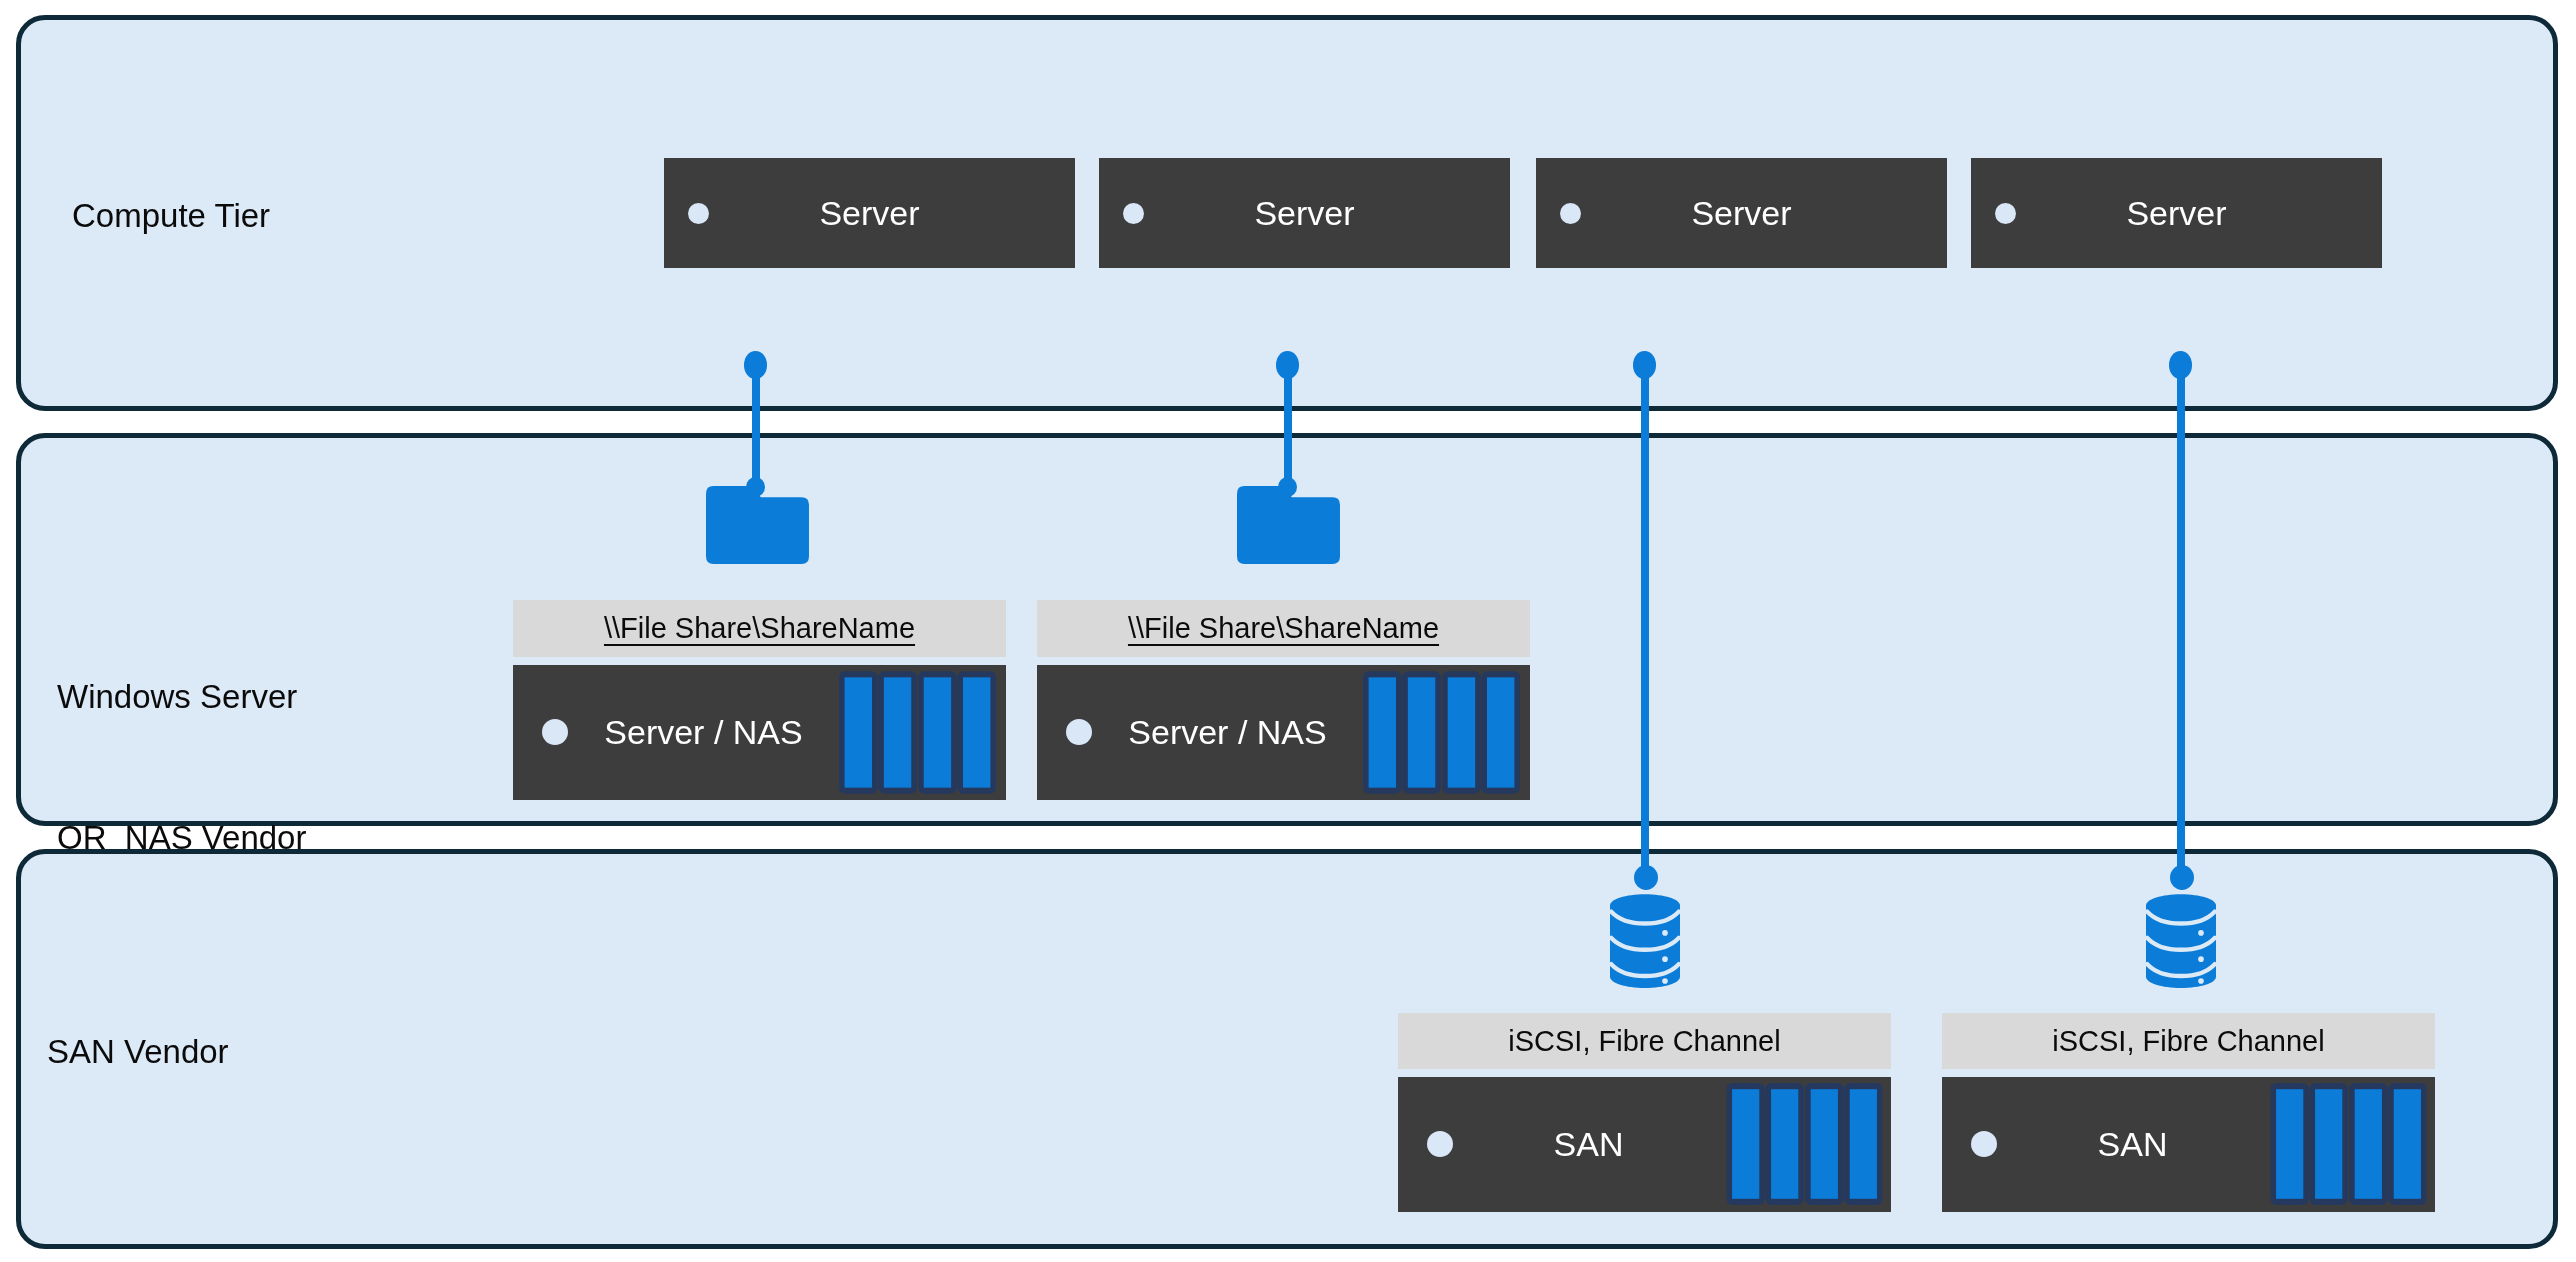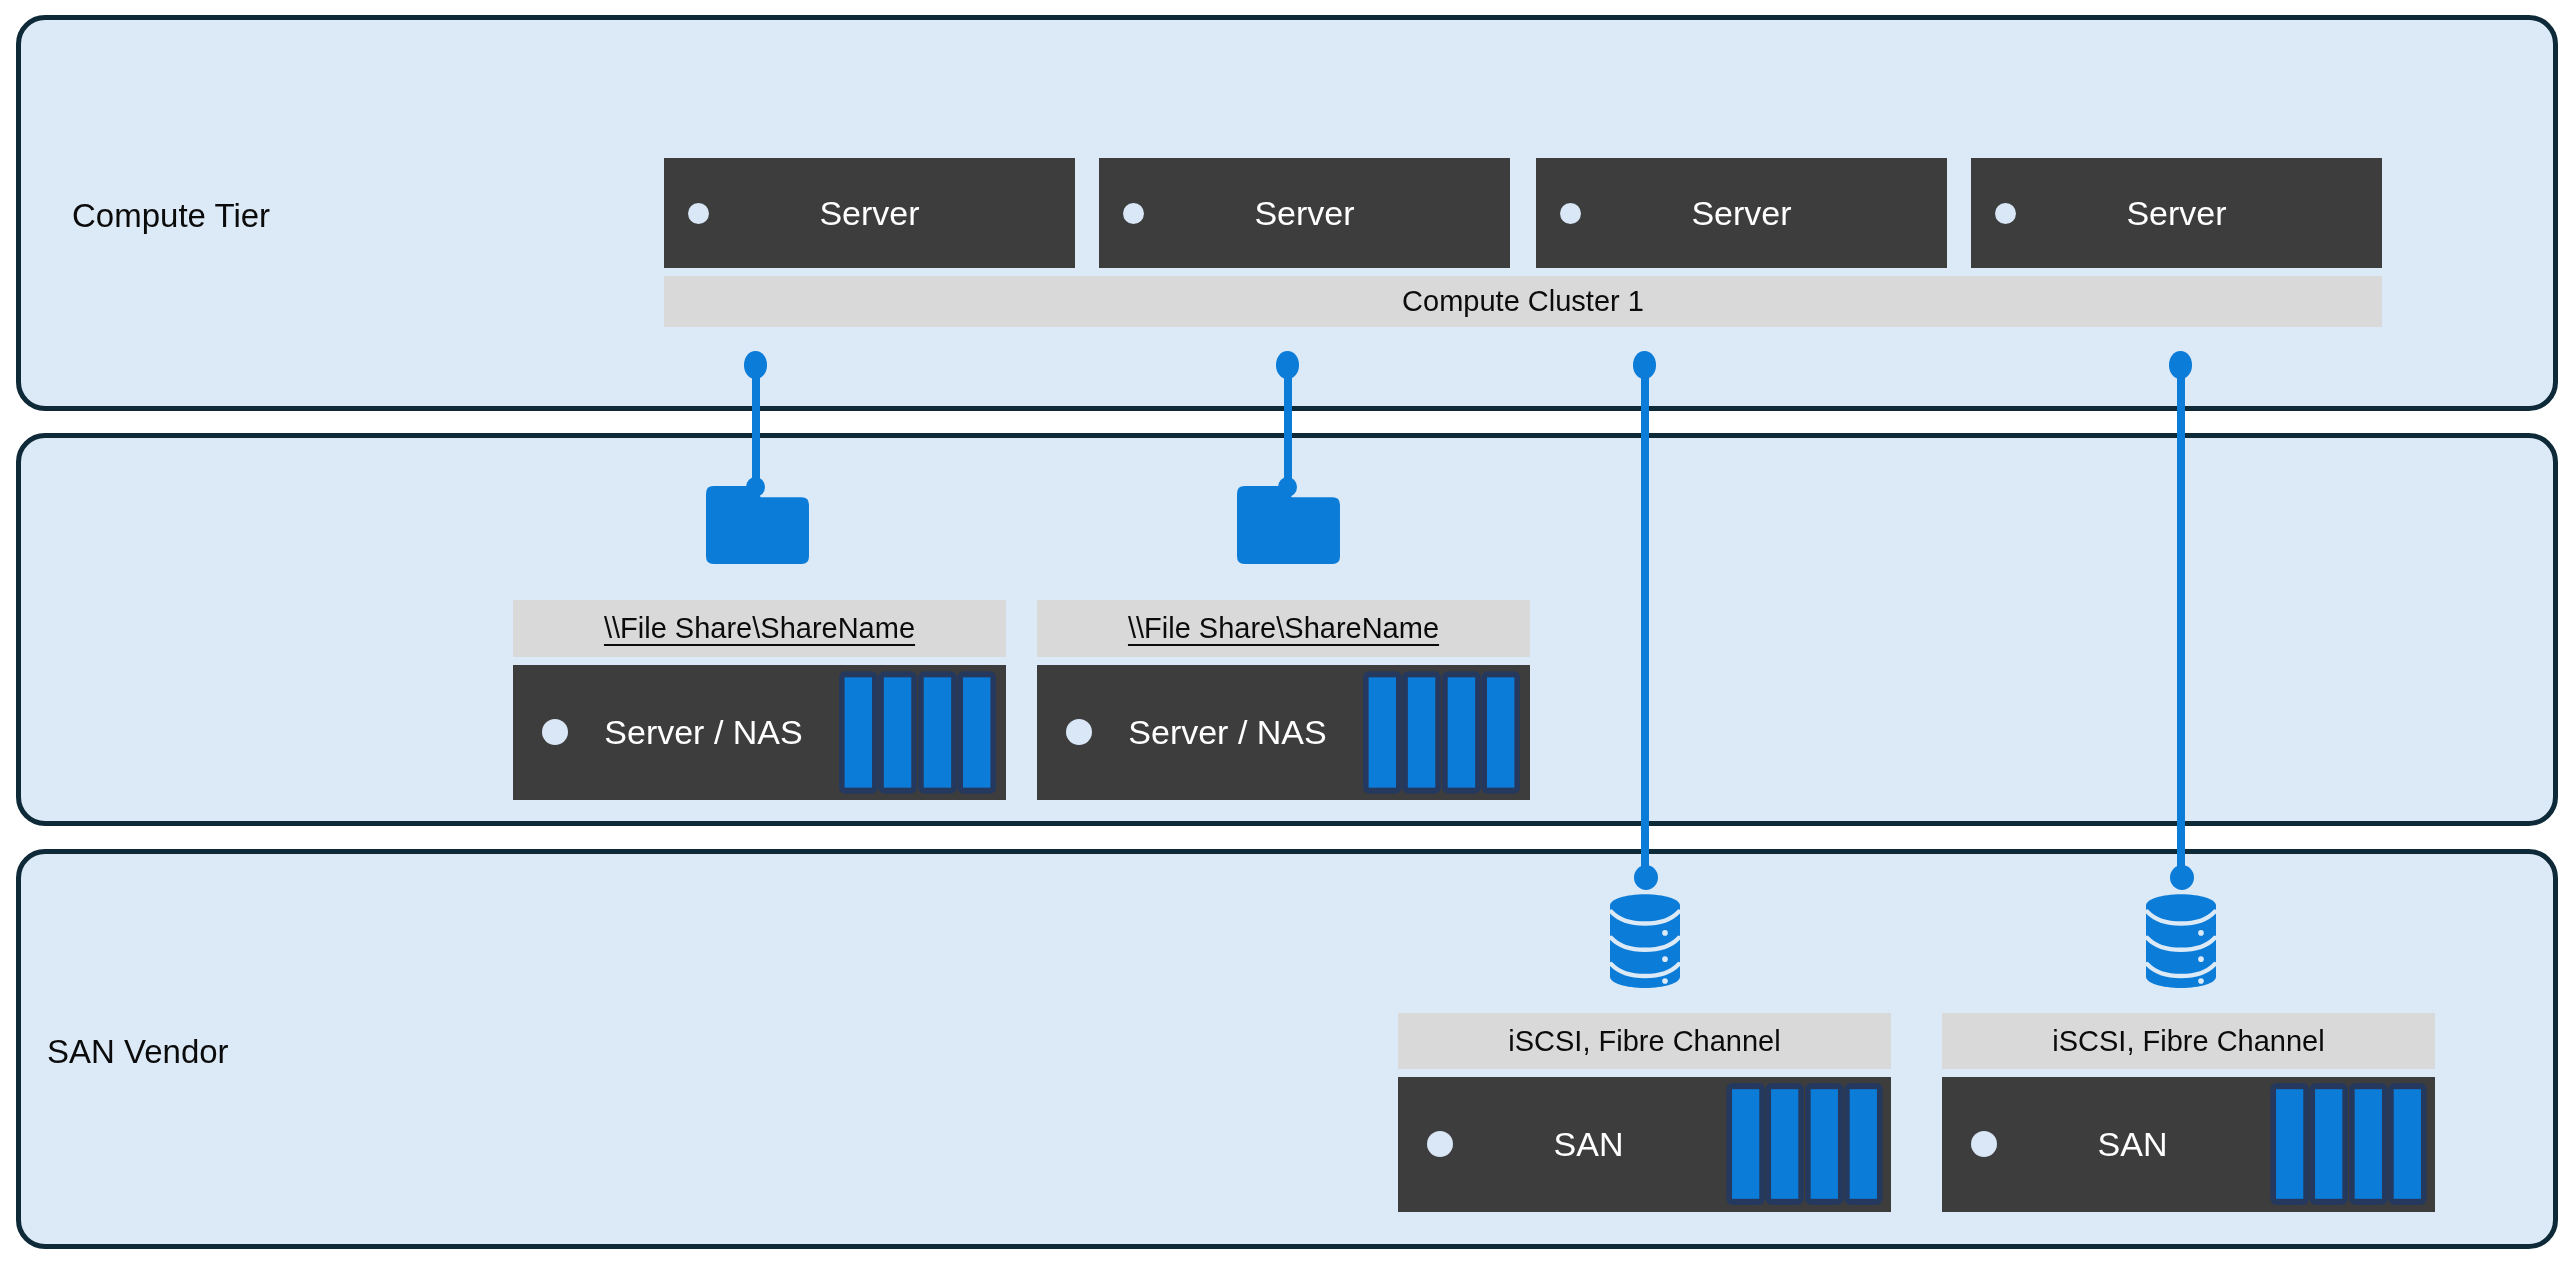--- a/index.html
+++ b/index.html
@@ -36,43 +36,44 @@
 </head>
 <body>
 
 <div id="stage">
 
   <section class="tier" style="top:15px;height:396px;"></section>
   <section class="tier" style="top:433px;height:393px;"></section>
   <section class="tier" style="top:849px;height:400px;"></section>
 
   <div class="tier-label" style="left:72px;top:192px;">Compute Tier</div>
+  <div class="tier-label" style="left:57px;top:579px;">
+    <div>Windows Server</div>
+    <div>OR  NAS Vendor</div>
+  </div>
   <div class="tier-label" style="left:47px;top:1028px;">SAN Vendor</div>
 
 
   <div class="device-box" style="left:664px;top:158px;width:411px;height:110px;">
     <span class="device-dot" style="left:24px;top:45px;width:21px;height:21px;"></span>
     <span class="device-text" style="left:0;top:0;width:411px;height:110px;">Server</span>
   </div>
   <div class="device-box" style="left:1099px;top:158px;width:411px;height:110px;">
     <span class="device-dot" style="left:24px;top:45px;width:21px;height:21px;"></span>
     <span class="device-text" style="left:0;top:0;width:411px;height:110px;">Server</span>
   </div>
   <div class="device-box" style="left:1536px;top:158px;width:411px;height:110px;">
     <span class="device-dot" style="left:24px;top:45px;width:21px;height:21px;"></span>
     <span class="device-text" style="left:0;top:0;width:411px;height:110px;">Server</span>
   </div>
   <div class="device-box" style="left:1971px;top:158px;width:411px;height:110px;">
     <span class="device-dot" style="left:24px;top:45px;width:21px;height:21px;"></span>
     <span class="device-text" style="left:0;top:0;width:411px;height:110px;">Server</span>
   </div>
 
-  <div class="bar" style="left:664px;top:276px;width:1718px;height:51px;">
-    <span class="bar-text">Compute Cluster 1</span>
-  </div>
 
   <div class="connector-line" style="left:752px;top:365px;height:122px;"></div>
   <div class="connector-dot" style="left:744px;top:351px;width:22.5px;height:27.5px;"></div>
   <div class="connector-dot" style="left:746px;top:477px;width:18.7px;height:20px;"></div>
 
   <div class="connector-line" style="left:1284px;top:365px;height:122px;"></div>
   <div class="connector-dot" style="left:1276px;top:351px;width:22.5px;height:27.5px;"></div>
   <div class="connector-dot" style="left:1278px;top:477px;width:18.7px;height:20px;"></div>
 
   <div class="connector-line" style="left:1641px;top:365px;height:513px;"></div>

